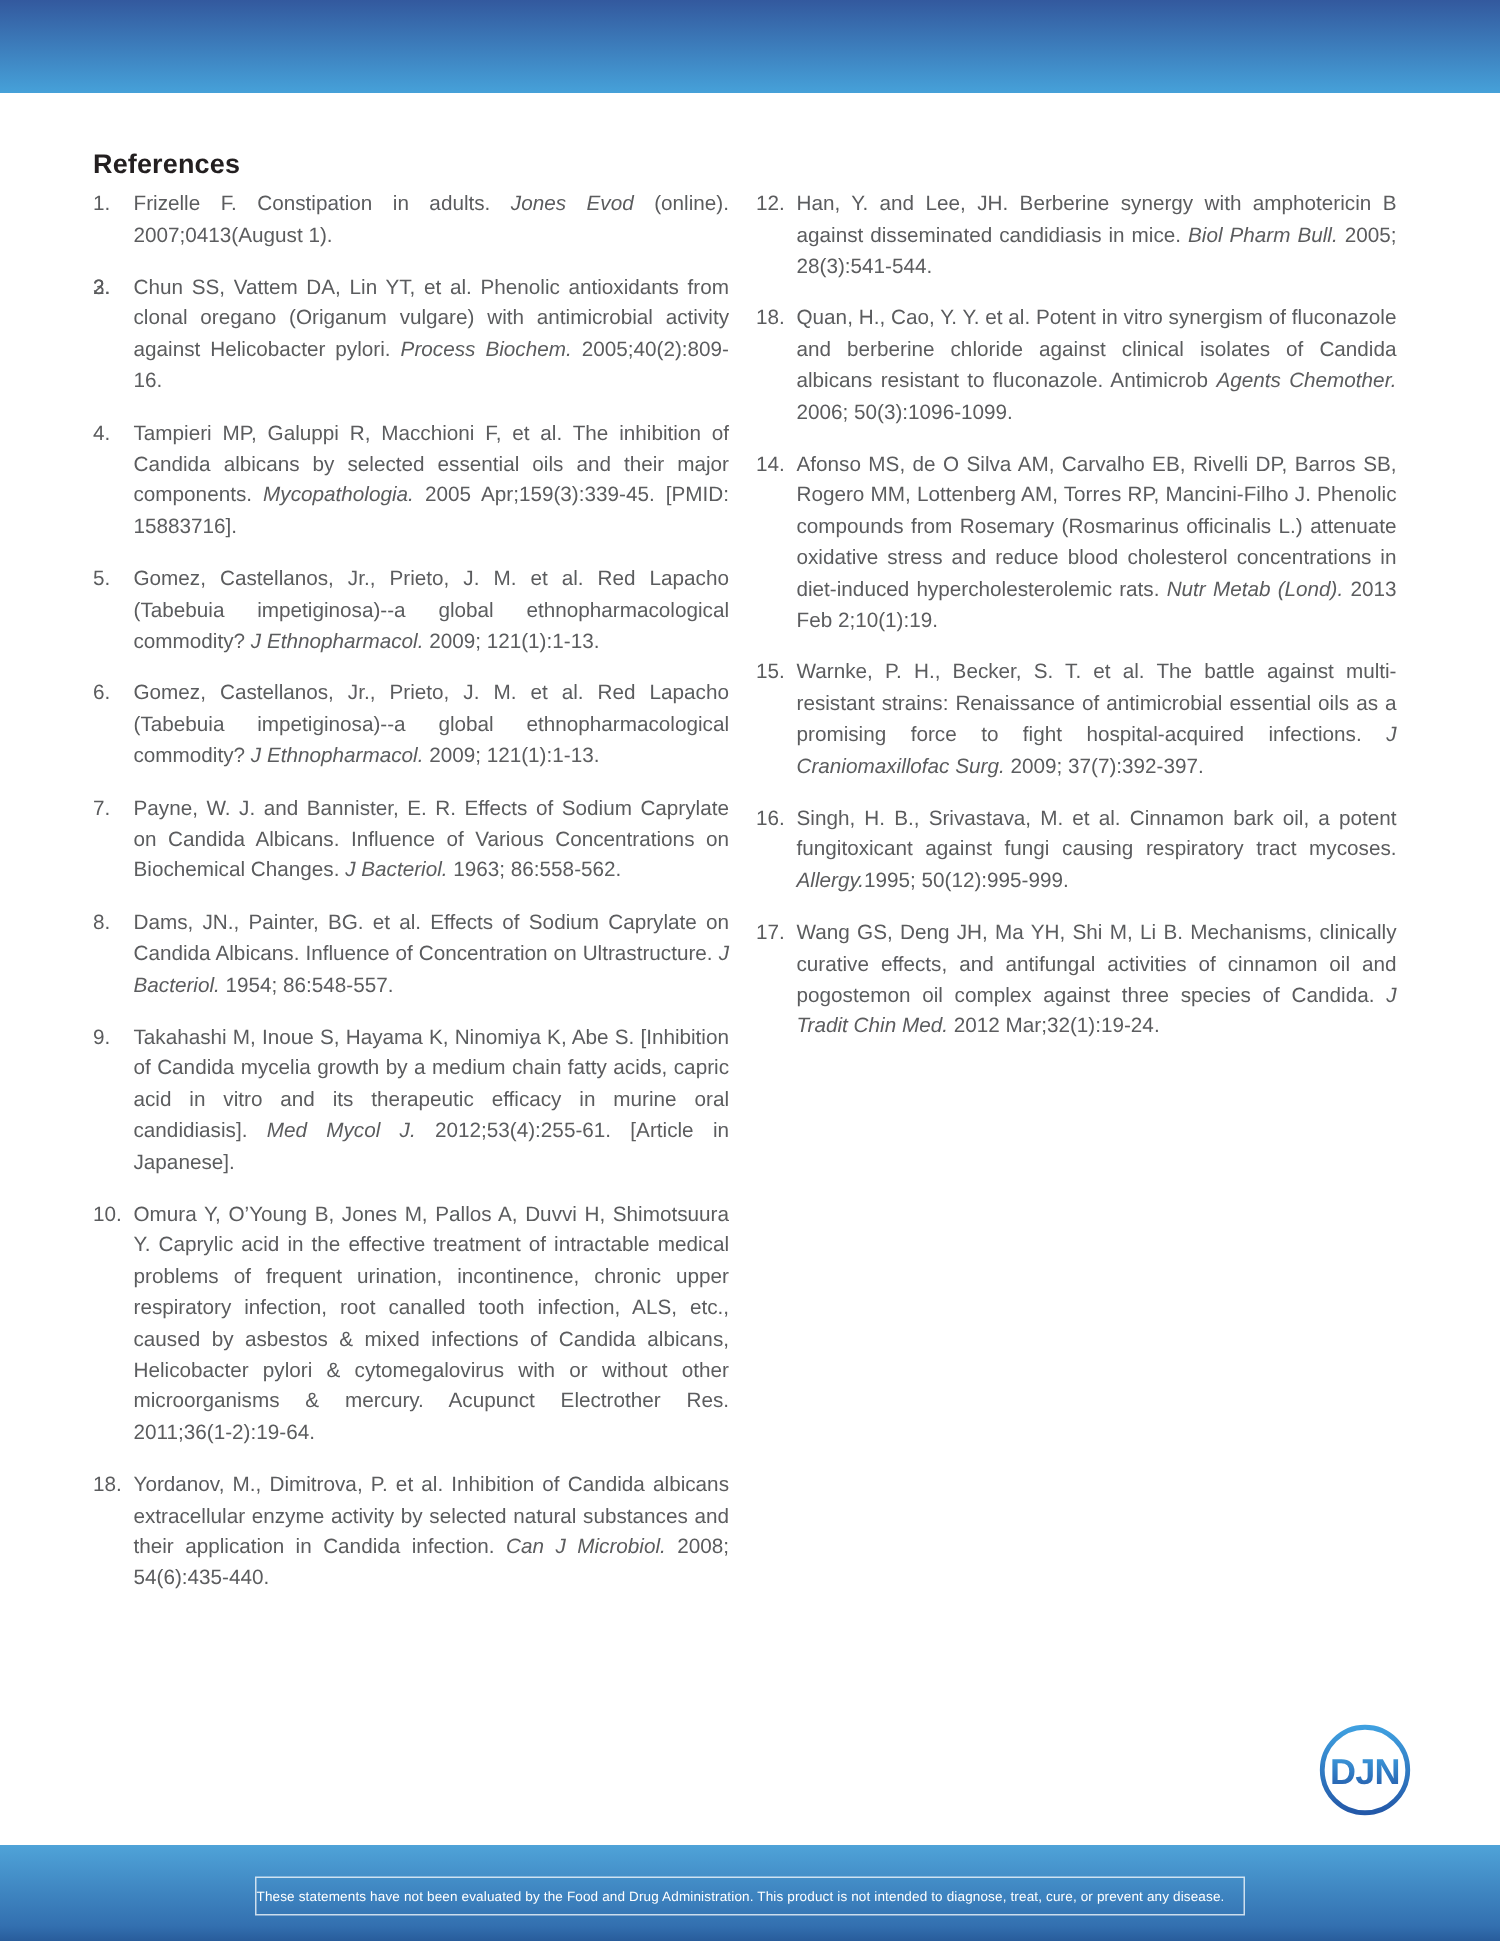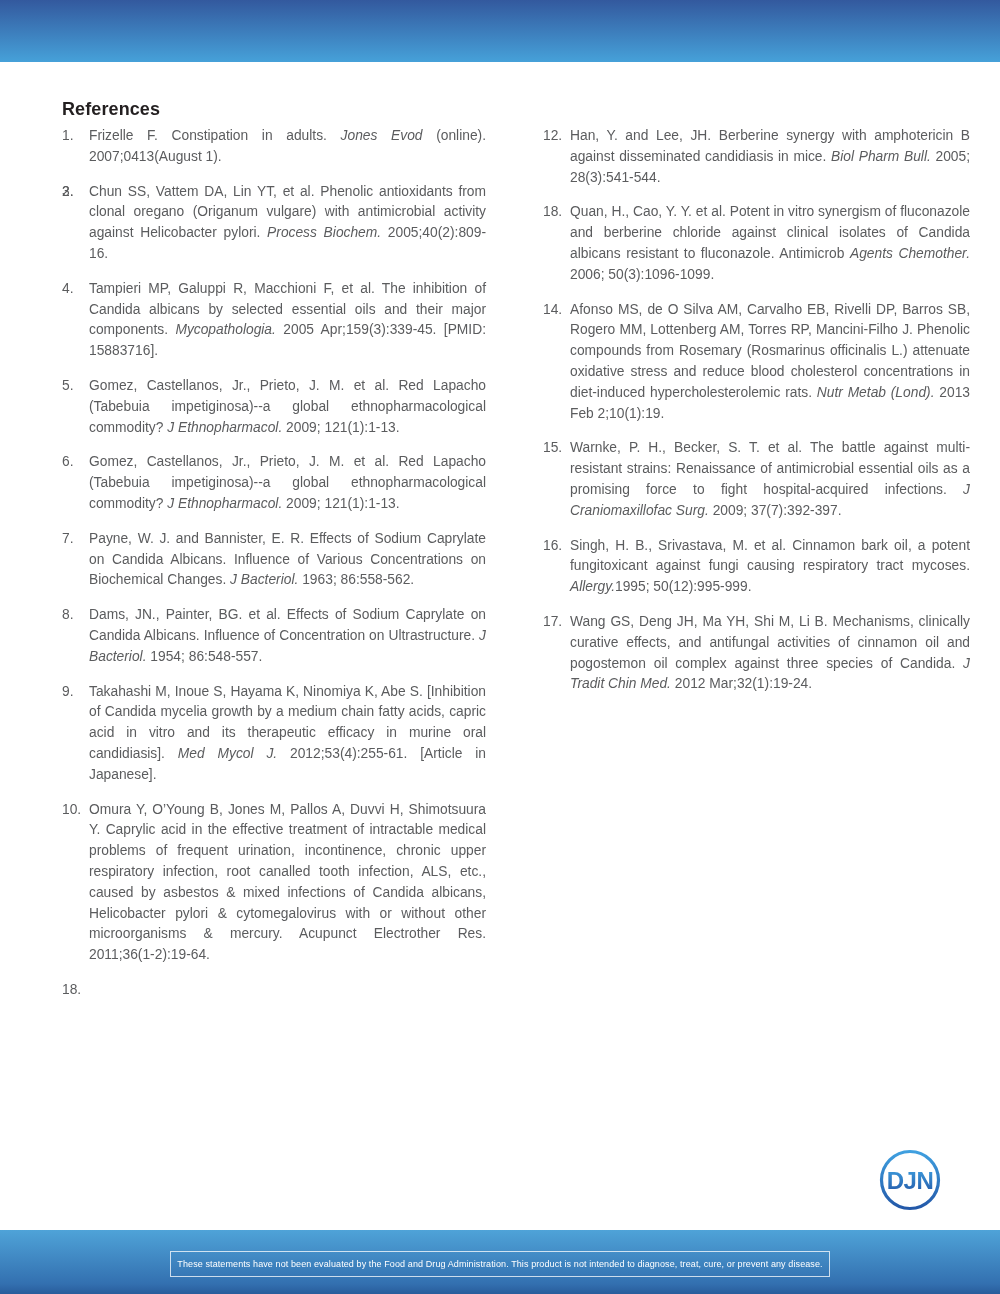--- a/index.html
+++ b/index.html
@@ -25,38 +25,38 @@
   }
 
   .page-title {
     position: absolute; left: 62px; top: 99px;
     font-size: 18px; font-weight: 700; color: var(--heading-text);
     letter-spacing: 0.1px;
   }
 
   .col { position: absolute; top: 126px; font-size: 13.8px; line-height: 20.8px; color: var(--body-text); }
   .col-left  { left: 62px;  width: 424px; }
-  .col-right { left: 543px; width: 427px; }
+  .col-right { left: 504px; width: 427px; }
 
   .ref { position: relative; padding-left: 27px; text-align: justify; margin-bottom: 14px; }
   .ref-num { position: absolute; left: 0; top: 0; }
   .ref i { font-style: italic; }
 
   .logo {
     position: absolute; left: 878px; top: 1148px; width: 64px; height: 64px;
   }
 
   .footer-bar {
     position: absolute; left: 0; top: 1230px; width: 1000px; height: 64px;
     background: linear-gradient(to bottom, var(--footer-gradient-top) 0%, #3370B0 84%, var(--footer-gradient-bottom) 100%);
   }
   .disclaimer-box {
     position: absolute; left: 170px; top: 21px; width: 660px; height: 26px;
     border: 1px solid rgba(255,255,255,0.75);
-    display: flex; align-items: center; justify-content: center;
+    display: flex; align-items: center; justify-content: flex-start;
   }
   .disclaimer-text {
     color: #ffffff; font-size: 9px; white-space: nowrap; letter-spacing: 0.1px;
   }
 </style>
 </head>
 <body style="--header-gradient-top: #33599E; --header-gradient-bottom: #46A1D9; --footer-gradient-top: #4FA3D8; --footer-gradient-bottom: #285C9B; --body-text: #5B5C5E; --heading-text: #231F20; --logo-blue-light: #3FA0E0; --logo-blue-dark: #2358A8;">
 
 <div class="page">
 
@@ -68,21 +68,21 @@
       <div class="ref"><span class="ref-num">1.</span><span class="ref-text"><span>Frizelle F. Constipation in adults. </span><i>Jones Evod</i><span> (online). 2007;0413(August 1).</span></span></div>
       <div class="ref"><span class="ref-num">2.</span></div>
       <div class="ref"><span class="ref-num">3.</span><span class="ref-text"><span>Chun SS, Vattem DA, Lin YT, et al. Phenolic antioxidants from clonal oregano (Origanum vulgare) with antimicrobial activity against Helicobacter pylori. </span><i>Process Biochem.</i><span> 2005;40(2):809-16.</span></span></div>
       <div class="ref"><span class="ref-num">4.</span><span class="ref-text"><span>Tampieri MP, Galuppi R, Macchioni F, et al. The inhibition of Candida albicans by selected essential oils and their major components. </span><i>Mycopathologia.</i><span> 2005 Apr;159(3):339-45. [PMID: 15883716].</span></span></div>
       <div class="ref"><span class="ref-num">5.</span><span class="ref-text"><span>Gomez, Castellanos, Jr., Prieto, J. M. et al. Red Lapacho (Tabebuia impetiginosa)--a global ethnopharmacological commodity? </span><i>J Ethnopharmacol.</i><span> 2009; 121(1):1-13.</span></span></div>
       <div class="ref"><span class="ref-num">6.</span><span class="ref-text"><span>Gomez, Castellanos, Jr., Prieto, J. M. et al. Red Lapacho (Tabebuia impetiginosa)--a global ethnopharmacological commodity? </span><i>J Ethnopharmacol.</i><span> 2009; 121(1):1-13.</span></span></div>
       <div class="ref"><span class="ref-num">7.</span><span class="ref-text"><span>Payne, W. J. and Bannister, E. R. Effects of Sodium Caprylate on Candida Albicans. Influence of Various Concentrations on Biochemical Changes. </span><i>J Bacteriol.</i><span> 1963; 86:558-562.</span></span></div>
       <div class="ref"><span class="ref-num">8.</span><span class="ref-text"><span>Dams, JN., Painter, BG. et al. Effects of Sodium Caprylate on Candida Albicans. Influence of Concentration on Ultrastructure. </span><i>J Bacteriol.</i><span> 1954; 86:548-557.</span></span></div>
       <div class="ref"><span class="ref-num">9.</span><span class="ref-text"><span>Takahashi M, Inoue S, Hayama K, Ninomiya K, Abe S. [Inhibition of Candida mycelia growth by a medium chain fatty acids, capric acid in vitro and its therapeutic efficacy in murine oral candidiasis]. </span><i>Med Mycol J.</i><span> 2012;53(4):255-61. [Article in Japanese].</span></span></div>
       <div class="ref"><span class="ref-num">10.</span><span class="ref-text"><span>Omura Y, O’Young B, Jones M, Pallos A, Duvvi H, Shimotsuura Y. Caprylic acid in the effective treatment of intractable medical problems of frequent urination, incontinence, chronic upper respiratory infection, root canalled tooth infection, ALS, etc., caused by asbestos &amp; mixed infections of Candida albicans, Helicobacter pylori &amp; cytomegalovirus with or without other microorganisms &amp; mercury. Acupunct Electrother Res. 2011;36(1-2):19-64.</span></span></div>
-      <div class="ref"><span class="ref-num">18.</span></div>
+      <div class="ref"><span class="ref-num">18.</span><span class="ref-text"><span>Yordanov, M., Dimitrova, P. et al. Inhibition of Candida albicans extracellular enzyme activity by selected natural substances and their application in Candida infection. </span><i>Can J Microbiol.</i><span> 2008; 54(6):435-440.</span></span></div>
     </div>
   <div class="col col-right">
       <div class="ref"><span class="ref-num">12.</span><span class="ref-text"><span>Han, Y. and Lee, JH. Berberine synergy with amphotericin B against disseminated candidiasis in mice. </span><i>Biol Pharm Bull.</i><span> 2005; 28(3):541-544.</span></span></div>
       <div class="ref"><span class="ref-num">18.</span><span class="ref-text"><span>Quan, H., Cao, Y. Y. et al. Potent in vitro synergism of fluconazole and berberine chloride against clinical isolates of Candida albicans resistant to fluconazole. Antimicrob </span><i>Agents Chemother.</i><span> 2006; 50(3):1096-1099.</span></span></div>
       <div class="ref"><span class="ref-num">14.</span><span class="ref-text"><span>Afonso MS, de O Silva AM, Carvalho EB, Rivelli DP, Barros SB, Rogero MM, Lottenberg AM, Torres RP, Mancini-Filho J. Phenolic compounds from Rosemary (Rosmarinus officinalis L.) attenuate oxidative stress and reduce blood cholesterol concentrations in diet-induced hypercholesterolemic rats. </span><i>Nutr Metab (Lond).</i><span> 2013 Feb 2;10(1):19.</span></span></div>
       <div class="ref"><span class="ref-num">15.</span><span class="ref-text"><span>Warnke, P. H., Becker, S. T. et al. The battle against multi-resistant strains: Renaissance of antimicrobial essential oils as a promising force to fight hospital-acquired infections. </span><i>J Craniomaxillofac Surg.</i><span> 2009; 37(7):392-397.</span></span></div>
       <div class="ref"><span class="ref-num">16.</span><span class="ref-text"><span>Singh, H. B., Srivastava, M. et al. Cinnamon bark oil, a potent fungitoxicant against fungi causing respiratory tract mycoses. </span><i>Allergy.</i><span>1995; 50(12):995-999.</span></span></div>
       <div class="ref"><span class="ref-num">17.</span><span class="ref-text"><span>Wang GS, Deng JH, Ma YH, Shi M, Li B. Mechanisms, clinically curative effects, and antifungal activities of cinnamon oil and pogostemon oil complex against three species of Candida. </span><i>J Tradit Chin Med.</i><span> 2012 Mar;32(1):19-24.</span></span></div>
     </div>
 

